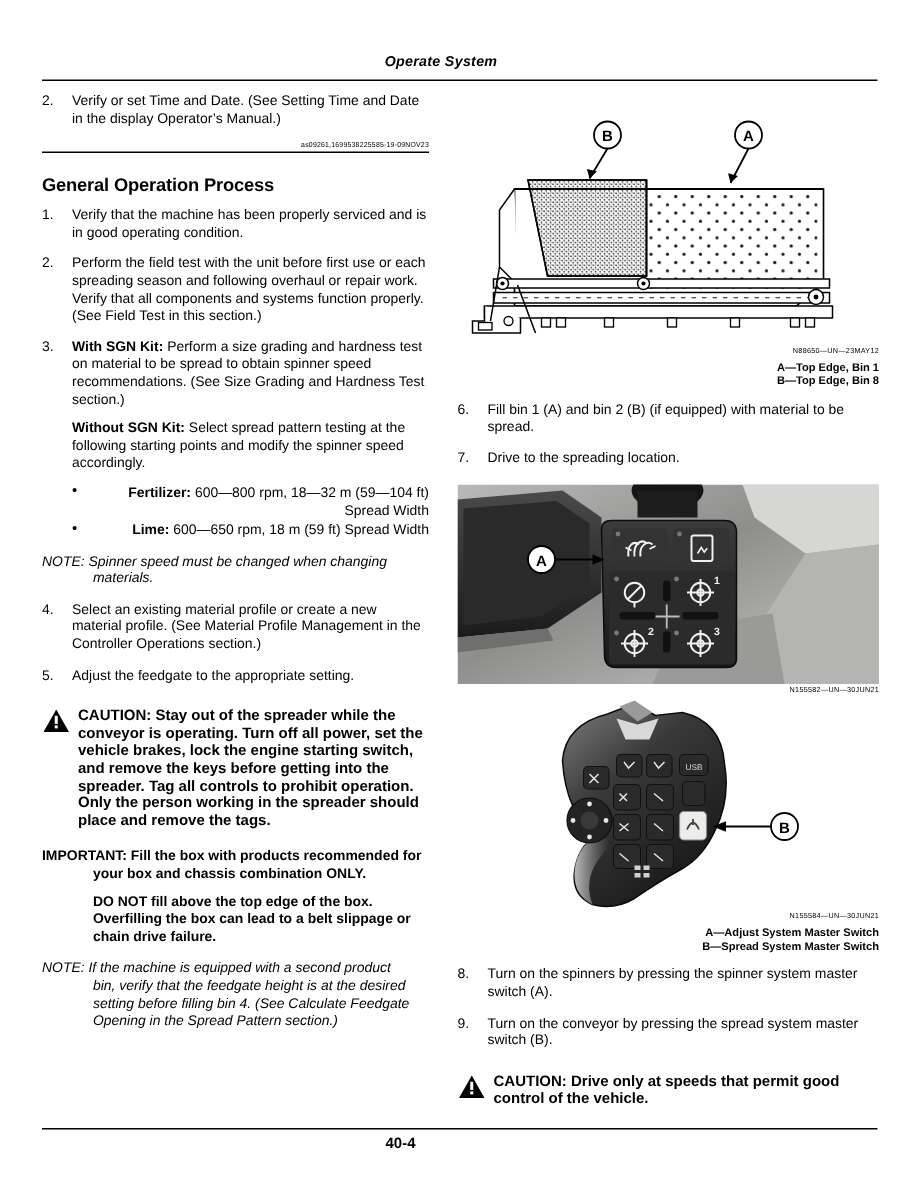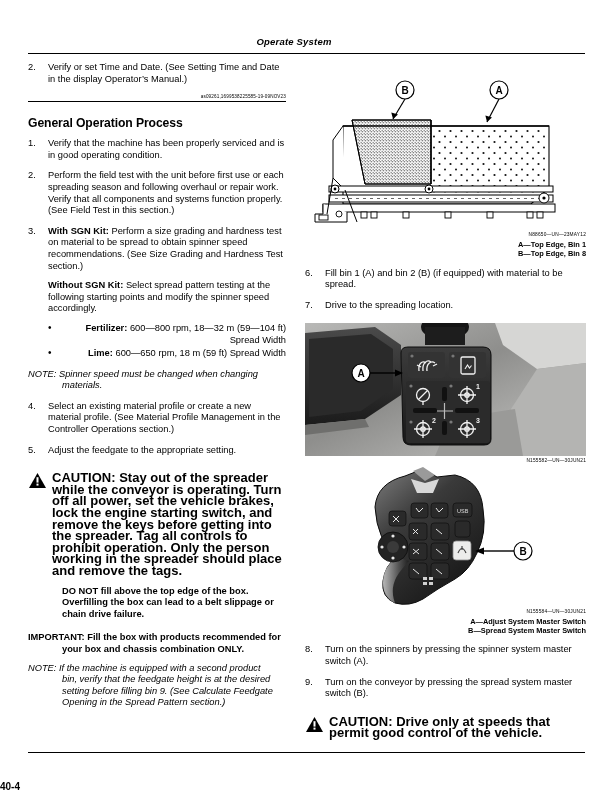--- a/index.html
+++ b/index.html
@@ -25,41 +25,41 @@
         padding-left:34px;text-indent:-34px;}
   .imp{font-weight:bold;font-size:9.3px;line-height:11.6px;margin:0 0 7px 0;
        padding-left:34px;text-indent:-34px;}
   .imp.cont{text-indent:0;}
   .bullets{margin:0 0 9px 0;padding:0;list-style:none;}
   .bullets li{position:relative;padding-left:32px;font-size:9.3px;line-height:11.6px;
               margin-bottom:2px;text-align:right;}
   .bullets li:before{content:"\2022";position:absolute;left:20px;top:-1px;font-size:10px;}
 
   
-  .caution{position:relative;padding-left:24px;font-weight:bold;font-size:13px;
+  .caution{position:relative;padding-left:24px;font-weight:bold;font-size:10px;
            line-height:11.6px;margin:16px 0 9px 0;}
   .caution .tri{position:absolute;left:1px;top:1px;width:17px;height:15px;}
 
   
   .refcode{font-size:4.6px;text-align:right;letter-spacing:.15px;margin:1px 0 0 0;
            transform:scaleY(1.05);}
   .topic-rule{height:1px;background:#000;margin:2px 0 14px 0;}
 
   
   .figcode{font-size:4.8px;text-align:right;letter-spacing:.2px;margin:2px 0 3px 0;}
   .legend{font-size:7.4px;font-weight:bold;line-height:9.4px;margin:0 0 9px 0;text-align:right;}
 
   
   .fig{position:relative;width:281px;background:#fff;}
   .fig svg{display:block;}
 
   
   .ftr-rule{position:absolute;left:28px;top:752px;width:557px;height:1px;background:#000;}
-  .ftr{position:absolute;left:0;top:757px;width:534px;
-       font-size:10px;font-weight:bold;margin-top:24px;}
+  .ftr{position:absolute;left:0;top:757px;width:534px;text-align:center;
+       font-size:10px;font-weight:bold;}
 </style>
 </head>
 <body>
 
 <div class="page">
 
   <div class="hdr">Operate System</div>
   <div class="hdr-rule"></div>
 
   <div class="col-l">
@@ -118,24 +118,24 @@
       <span class="tri">
         <svg width="17" height="15" viewBox="0 0 17 15">
           <path d="M8.5 0 L17 15 L0 15 Z" fill="#000"></path>
           <rect x="7.5" y="4.2" width="2" height="5.4" fill="#fff"></rect>
           <rect x="7.5" y="10.6" width="2" height="2" fill="#fff"></rect>
         </svg>
       </span>
       <span>CAUTION: Stay out of the spreader while the conveyor is operating. Turn off all power, set the vehicle brakes, lock the engine starting switch, and remove the keys before getting into the spreader. Tag all controls to prohibit operation. Only the person working in the spreader should place and remove the tags.</span>
     </div>
 
+    <div class="imp" style="margin-top:12px;">IMPORTANT: Fill the box with products recommended for your box and chassis combination ONLY.</div>
     <div class="imp cont" style="padding-left:34px;margin-bottom:10px;">DO NOT fill above the top edge of the box. Overfilling the box can lead to a belt slippage or chain drive failure.</div>
-    <div class="imp" style="margin-top:12px;">IMPORTANT: Fill the box with products recommended for your box and chassis combination ONLY.</div>
-
-    <div class="note">NOTE: If the machine is equipped with a second product bin, verify that the feedgate height is at the desired setting before filling bin 9. (See Calculate Feedgate Opening in the Spread Pattern section.)</div>
+
+    <div class="note">NOTE: If the machine is equipped with a second product bin, verify that the feedgate height is at the desired setting before filling bin 4. (See Calculate Feedgate Opening in the Spread Pattern section.)</div>
   </div>
 
   <div class="col-r">
 
     <div class="fig">
       <svg width="281" height="168" viewBox="0 0 281 168">
         <defs>
           <pattern id="dense" width="3" height="3" patternUnits="userSpaceOnUse">
             <rect width="3" height="3" fill="#fff"></rect>
             <circle cx="0.7" cy="0.8" r="0.55" fill="#111"></circle>

